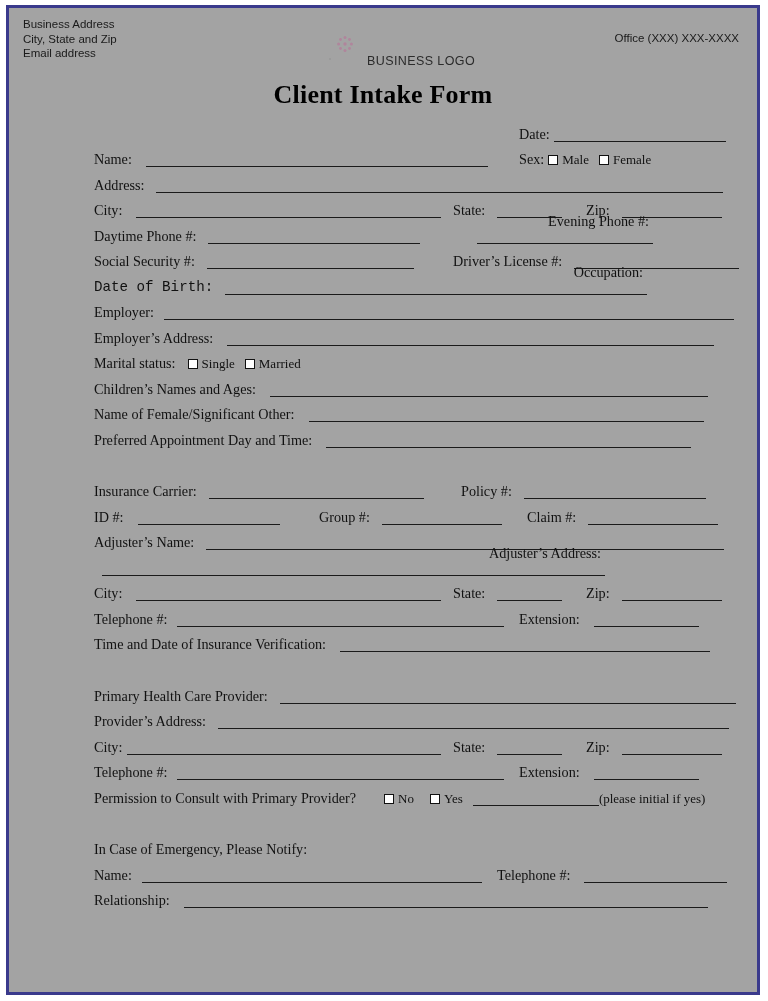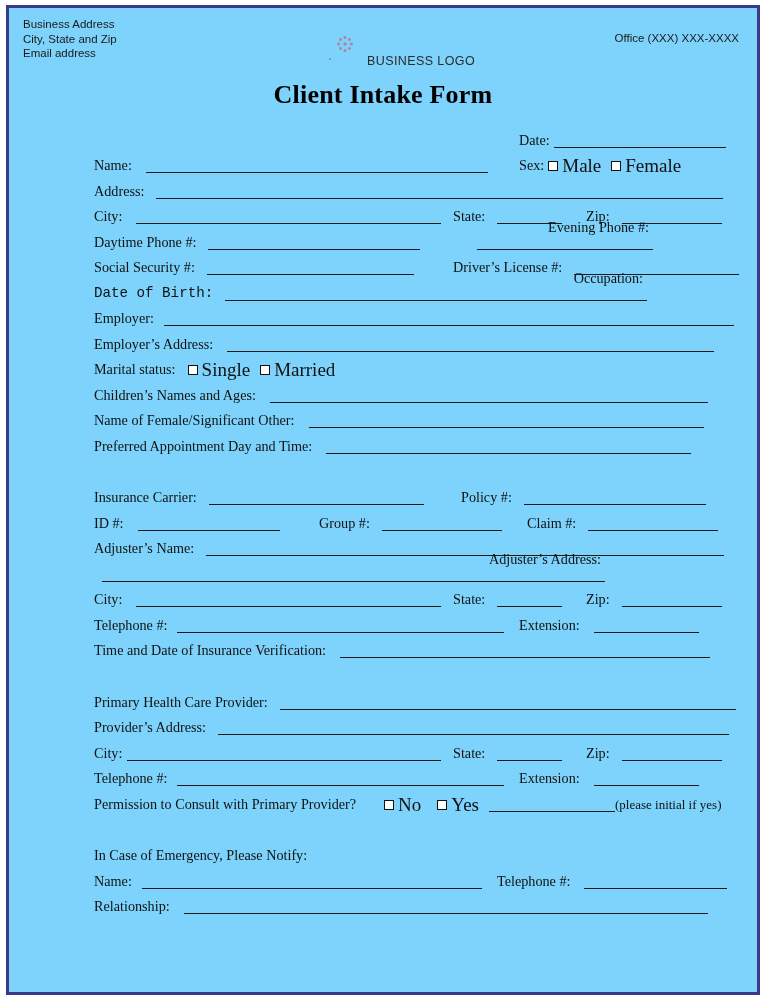--- a/index.html
+++ b/index.html
@@ -16,21 +16,21 @@
   }
 
   #page {
     position: absolute;
     left: 6px;
     top: 5px;
     width: 754px;
     height: 990px;
     box-sizing: border-box;
     border: 3px solid #3a3a8c;
-    background: #7dd3fc;
+    background: #a3a3a3;
   }
 
   #inner {
     position: absolute;
     left: 0; top: 0; right: 0; bottom: 0;
     padding: 0;
   }
 
   
   .header {
@@ -96,21 +96,21 @@
     font-weight: bold;
     font-size: 26px;
     letter-spacing: 0.2px;
     margin: 4px 0 0 0;
     color: #000000;
   }
 
   
   .form-body {
     position: relative;
-    margin-top: 16px;
+    margin-top: 10px;
     padding: 0 10px 0 10px;
   }
 
   .row {
     position: relative;
     height: 25.5px;
     font-size: 14.2px;
     white-space: nowrap;
   }
   .gap-md { height: 26px; }
@@ -138,21 +138,21 @@
     display: inline-block;
     width: 8px;
     height: 8px;
     border: 1.6px solid #111111;
     margin: 0 4px 2px 0;
     vertical-align: baseline;
     background: #ffffff;
     flex: 0 0 auto;
   }
   .cb-label {
-    font-size: 19px;
+    font-size: 13px;
     line-height: 15px;
     padding-right: 10px;
     flex: 0 0 auto;
   }
   .note {
     font-size: 13px;
     line-height: 15px;
     flex: 0 0 auto;
   }
 </style>

